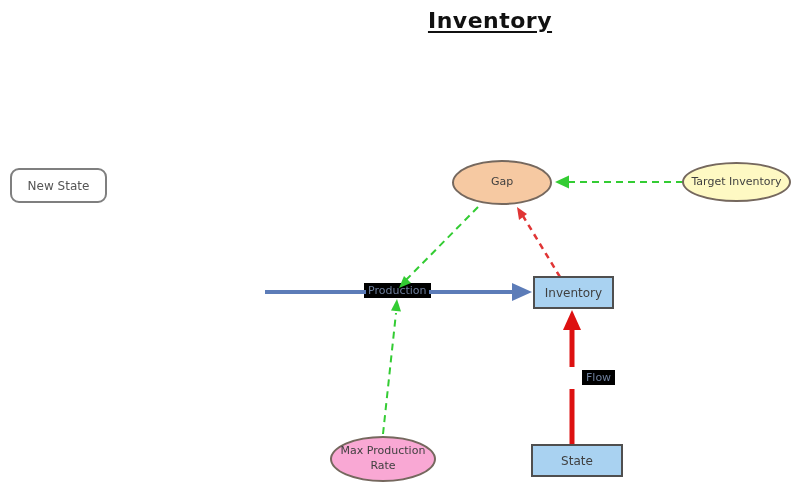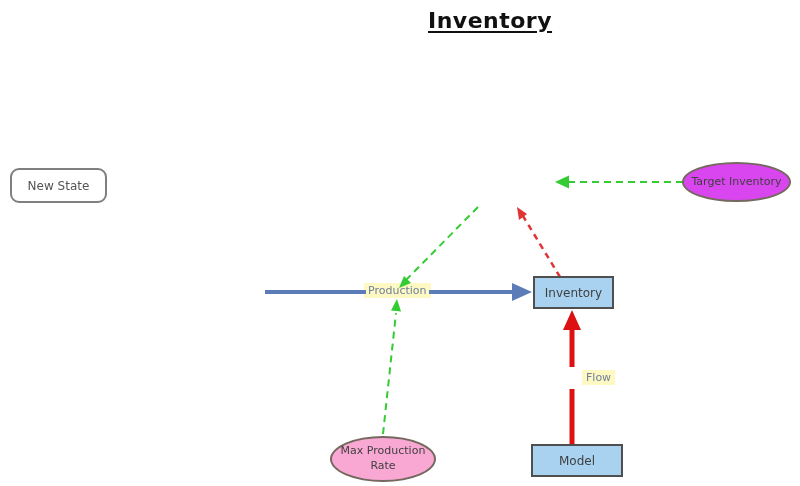--- a/index.html
+++ b/index.html
@@ -20,21 +20,21 @@
     box-sizing:border-box; padding:0;
   }
   .node {
     position:absolute; box-sizing:border-box; border:2px solid;
     display:flex; align-items:center; justify-content:center;
     text-align:center; cursor:move;
   }
   .ellipse { border-radius:50%; font-size:11px; line-height:1.35; }
   .rect { font-size:12px; }
   .edge-label {
-    position:absolute; background:#fef9c3; padding:1px 4px;
+    position:absolute; background:#000000; padding:1px 4px;
     font-size:11px; line-height:13px; white-space:nowrap;
   }
   svg.wires { position:absolute; left:0; top:0; }
 </style>
 </head>
 <body>
 
 <div class="canvas">
 
   <div class="edge-label" style="left: 364px; top: 283px; color: rgb(110, 127, 157);">Production</div>
@@ -75,30 +75,33 @@
       <polygon points="397,299 401,311.5 391,310.5" style="fill: rgb(51, 204, 51);"></polygon>
     </g>
   </svg>
 
   <div class="title" style="color: rgb(17, 17, 17);">
     <div>Inventory</div>
   </div>
 
   <button class="btn-new-state" style="border-color: rgb(127, 127, 127); color: rgb(85, 85, 85);">New State</button>
 
+  <div class="node ellipse" style="left: 452px; top: 160px; width: 100px; height: 45px; background-color: rgb(246, 201, 162); border-color: rgb(117, 104, 94); color: rgb(63, 63, 63);">
+    <span>Gap</span>
+  </div>
 
-  <div class="node ellipse" style="left: 682px; top: 162px; width: 109px; height: 40px; background-color: #d946ef; border-color: rgb(117, 104, 94); color: rgb(63, 63, 63);">
+  <div class="node ellipse" style="left: 682px; top: 162px; width: 109px; height: 40px; background-color: #fef9c3; border-color: rgb(117, 104, 94); color: rgb(63, 63, 63);">
     <span>Target Inventory</span>
   </div>
 
   <div class="node ellipse" style="left: 330px; top: 436px; width: 106px; height: 46px; padding: 0px 8px; background-color: #f9a8d4; border-color: rgb(117, 104, 94); color: rgb(63, 63, 63);">
     <span>Max Production Rate</span>
   </div>
 
   <div class="node rect" style="left: 533px; top: 276px; width: 81px; height: 33px; background-color: rgb(169, 210, 241); border-color: rgb(79, 79, 79); color: rgb(63, 63, 63);">
     <span>Inventory</span>
   </div>
 
   <div class="node rect" style="left: 531px; top: 444px; width: 92px; height: 33px; background-color: rgb(169, 210, 241); border-color: rgb(79, 79, 79); color: rgb(63, 63, 63);">
-    <span>Model</span>
+    <span>State</span>
   </div>
 
 </div>
 
 </body></html>

